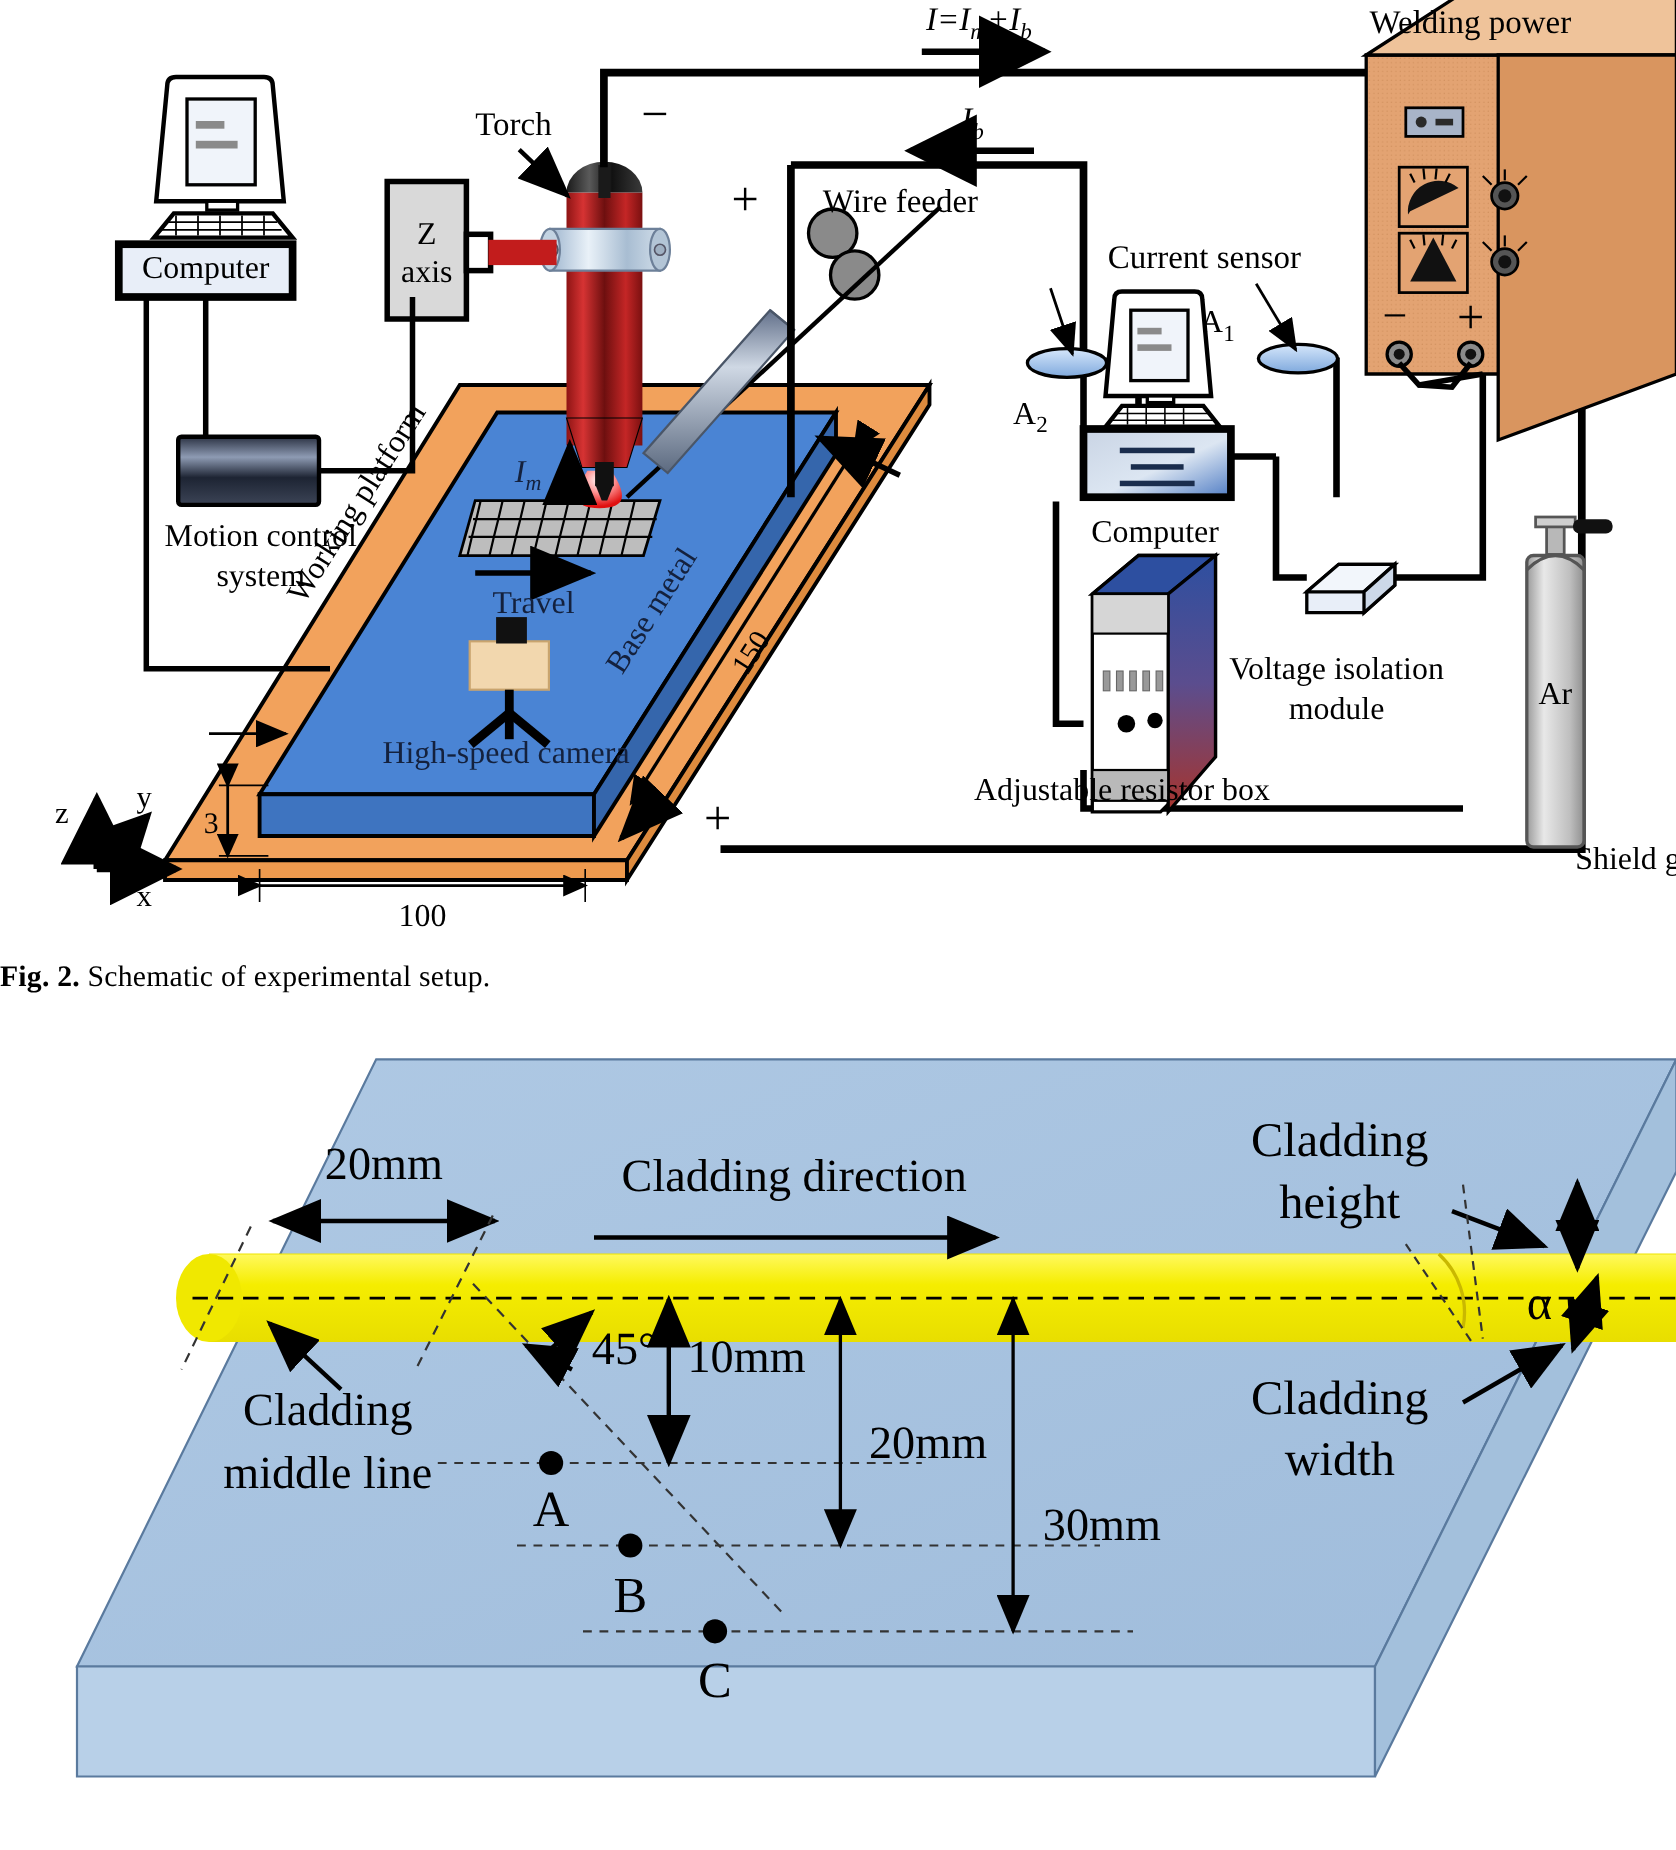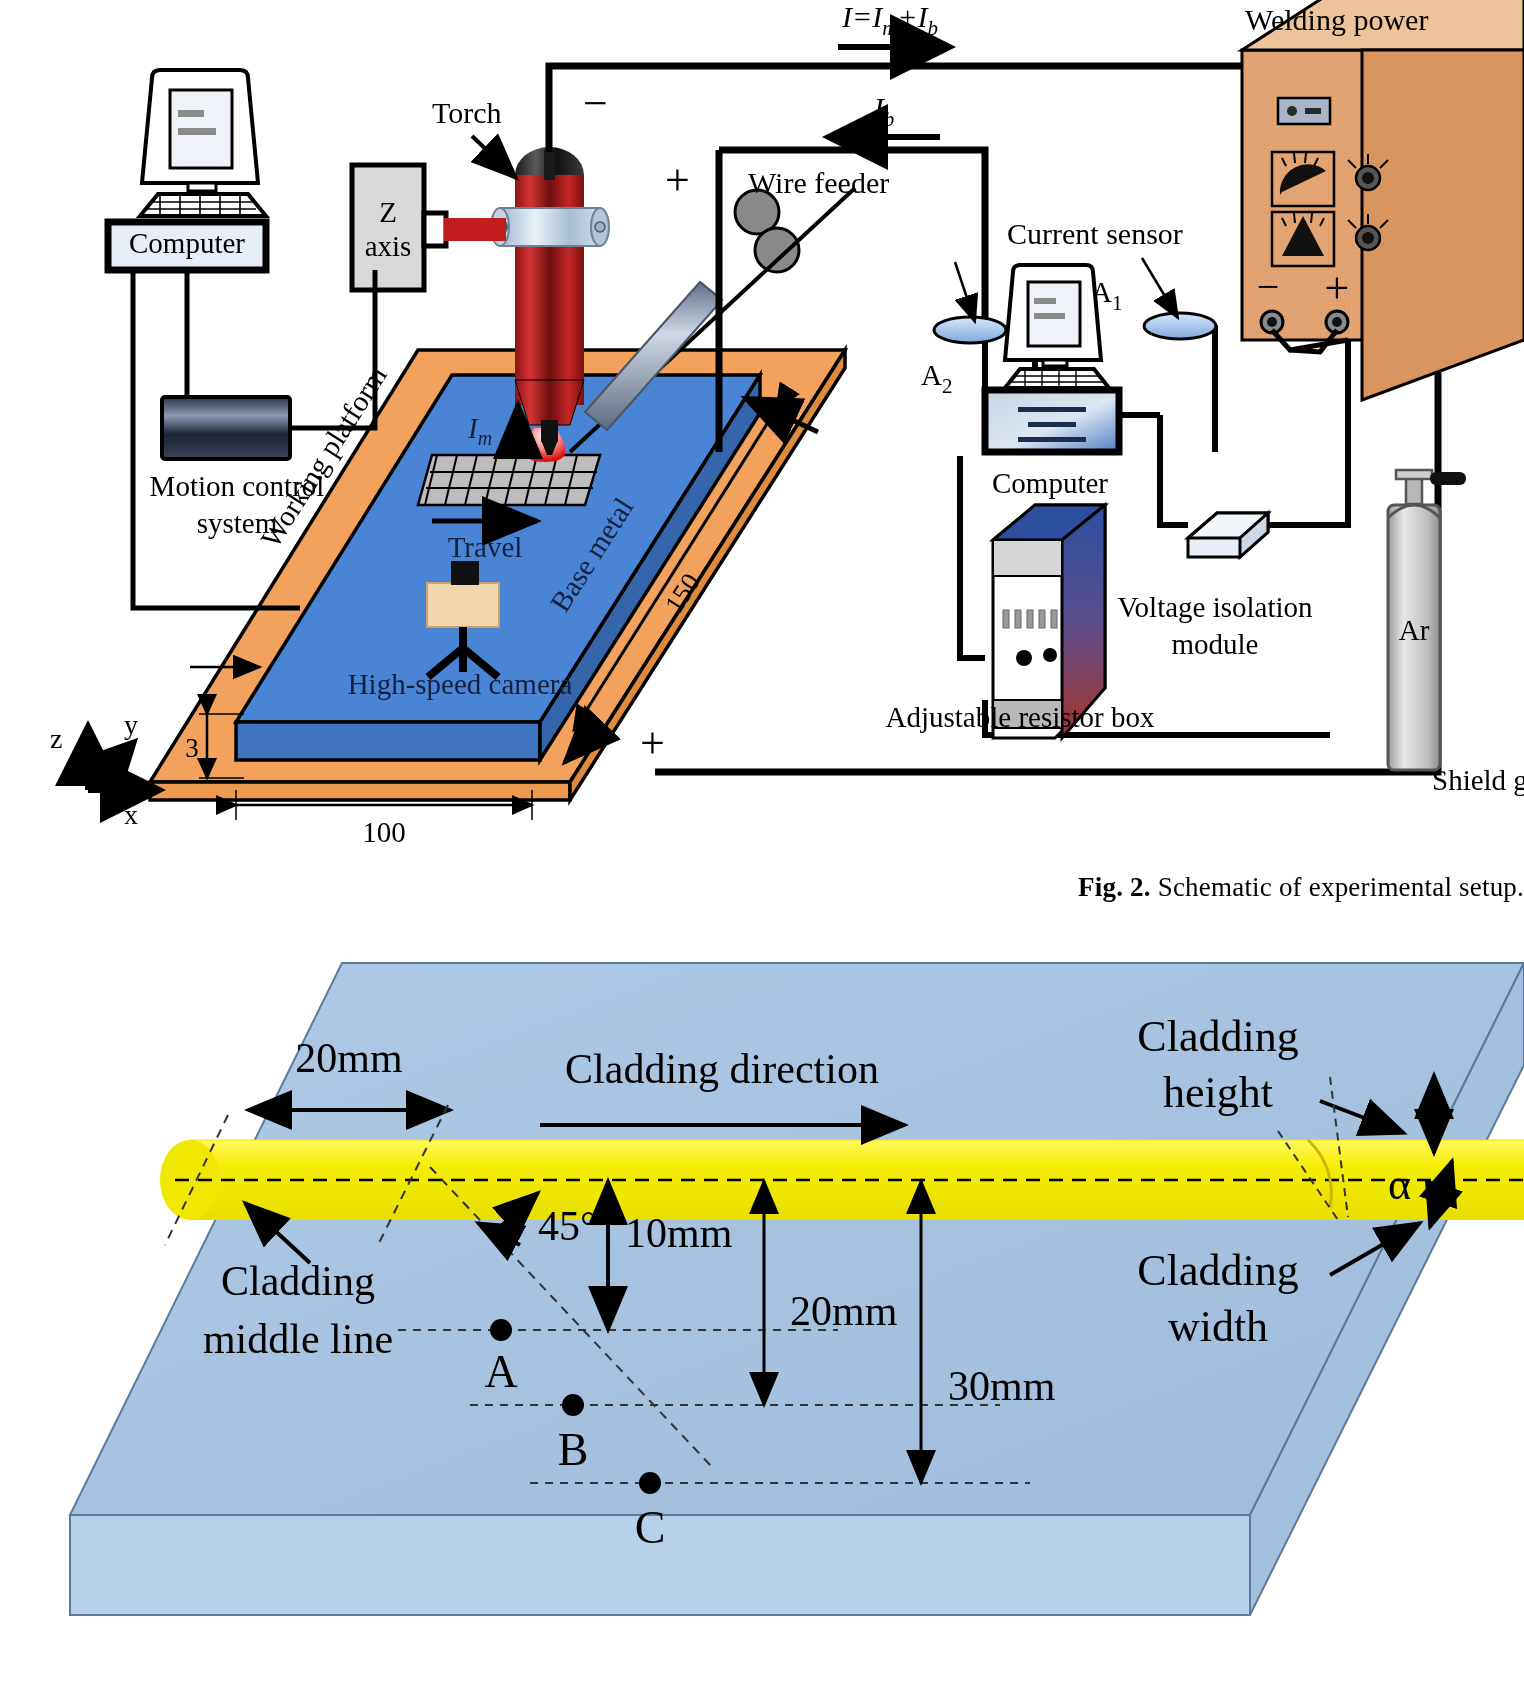--- a/index.html
+++ b/index.html
@@ -1,20 +1,20 @@
 <!DOCTYPE html>
 <html><head>
 <meta charset="utf-8">
 <style>
   html,body{margin:0;padding:0;background:#ffffff;}
   body{width:1524px;height:1682px;position:relative;overflow:hidden;
        font-family:"Liberation Serif","DejaVu Serif",serif;color:#000;}
   .fig{position:absolute;left:0;top:0;width:1524px;}
   #fig2{height:900px;}
-  #caption2{position:absolute;left:0;top:872px;width:1524px;text-align:right;
+  #caption2{position:absolute;left:0;top:872px;width:1524px;text-align:left;
             font-size:27px;letter-spacing:.2px;}
   #caption2 b{font-weight:bold;}
   #fig3{position:absolute;left:0;top:955px;width:1524px;height:727px;}
   svg{display:block;}
   .lbl{font-family:"Liberation Serif","DejaVu Serif",serif;fill:#000;}
   .lbl-dark{fill:#14213d;}
   text{white-space:pre;}
 </style>
 </head>
 <body>

